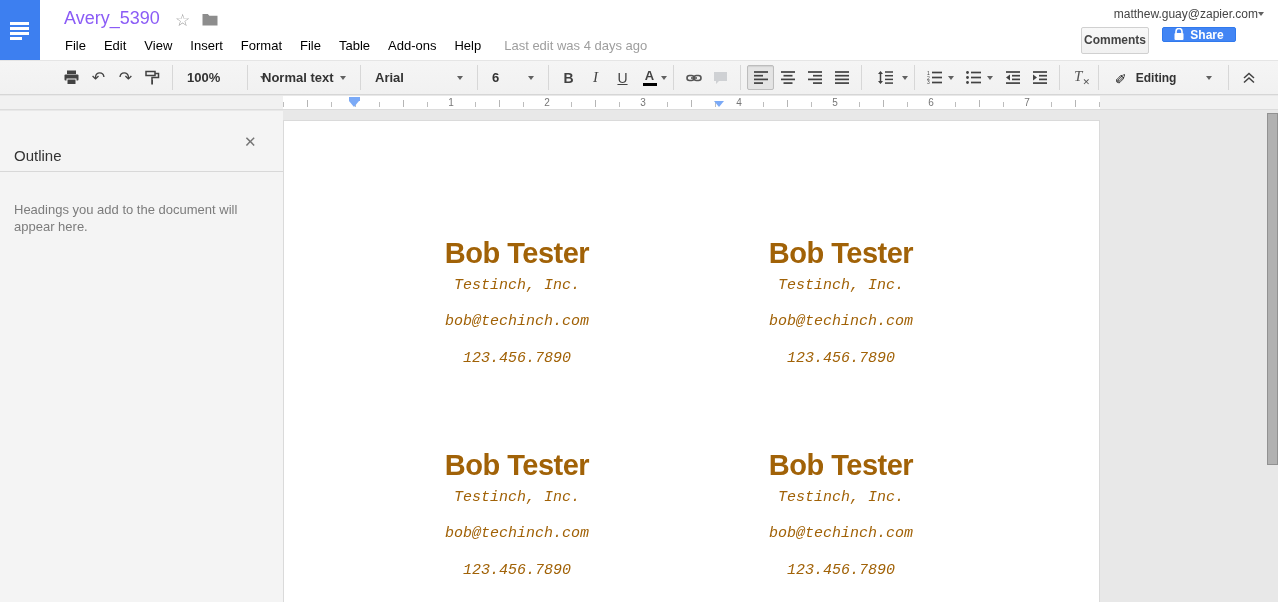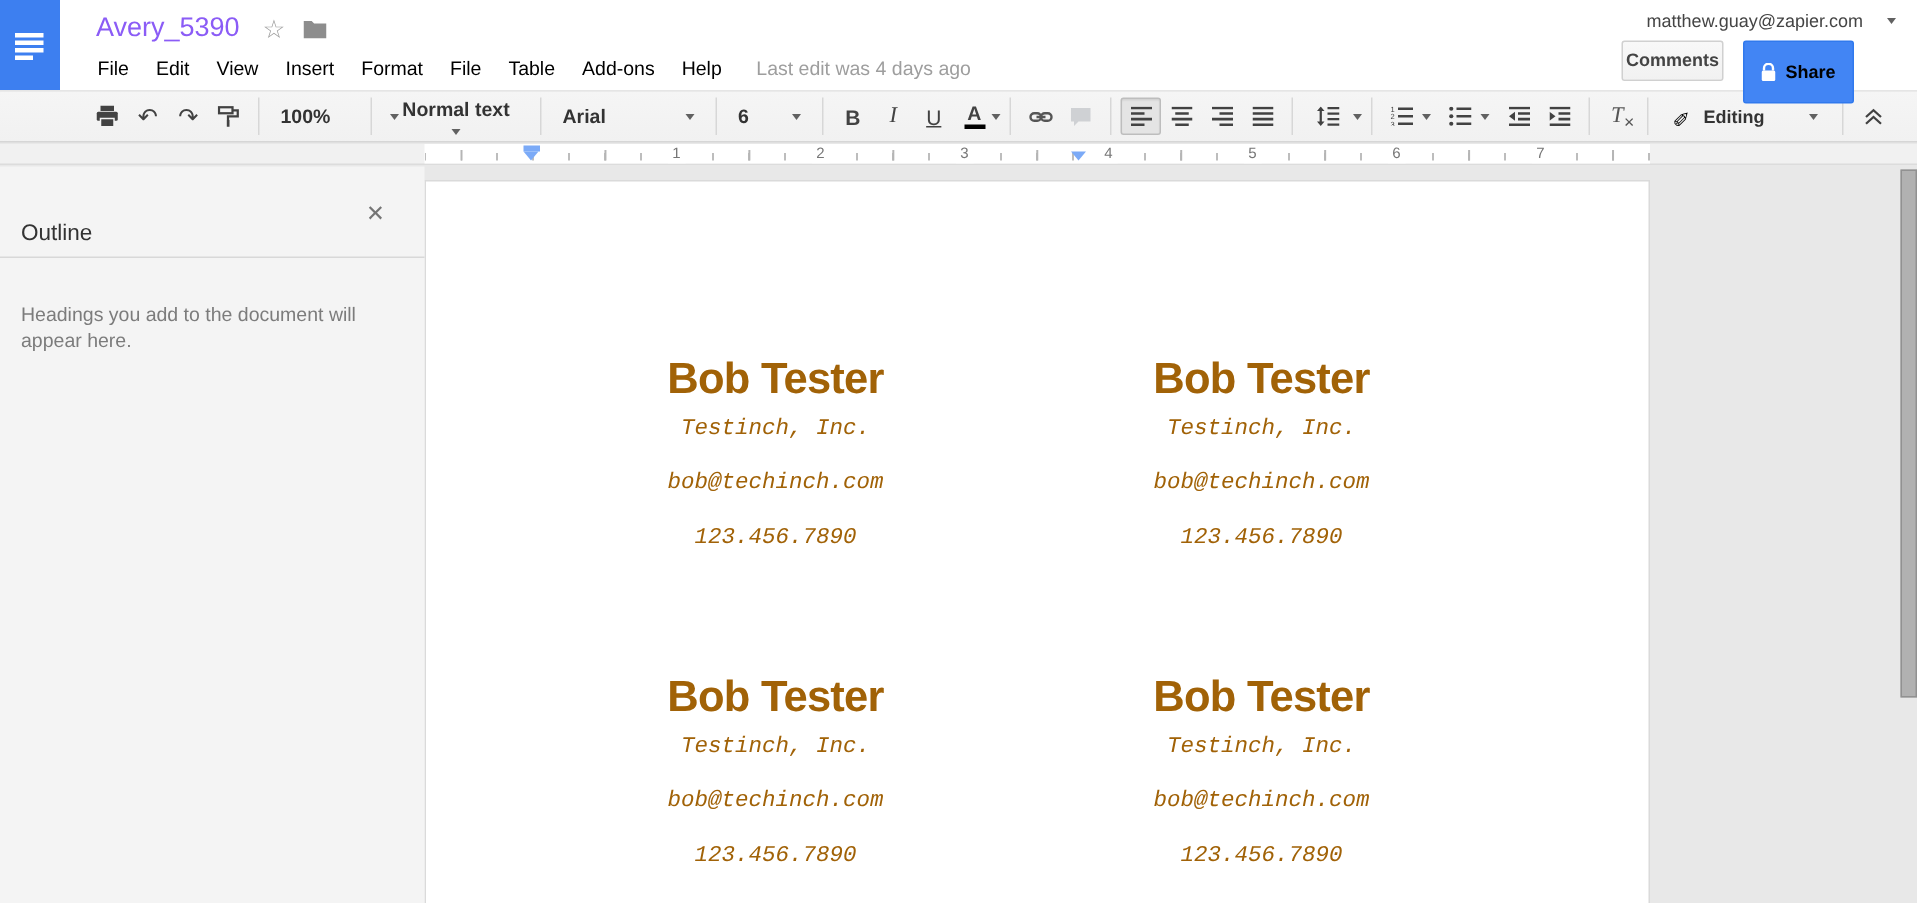--- a/index.html
+++ b/index.html
@@ -14,33 +14,33 @@
   .docs-icon i:nth-child(1){ top:22px; width:19px; }
   .docs-icon i:nth-child(2){ top:27px; width:19px; }
   .docs-icon i:nth-child(3){ top:32px; width:19px; }
   .docs-icon i:nth-child(4){ top:37px; width:12px; }
   .doc-title { position:absolute; left:64px; top:8px; font-size:18px; color:#8b5cf6; }
   .star { position:absolute; left:175px; top:10px; font-size:17px; color:#9e9e9e; cursor:pointer; }
   .folder { position:absolute; left:202px; top:13px; }
   .menubar { position:absolute; left:56px; top:33px; height:24px; display:flex; align-items:center; }
   .menu-item { font-size:13px; color:#000000; padding:3px 9px; cursor:pointer; }
   .last-edit { font-size:13px; color:#9e9e9e; margin-left:14px; }
-  .account { position:absolute; right:14px; top:7px; display:flex; align-items:center; gap:16px; font-size:12px; color:#444; cursor:pointer; }
+  .account { position:absolute; right:14px; top:7px; display:flex; align-items:center; gap:0; font-size:12px; color:#444; cursor:pointer; }
   .caret { width:0; height:0; border-left:3.5px solid transparent; border-right:3.5px solid transparent; border-top:4px solid #616161; display:inline-block; }
   .btn-comments { position:absolute; left:1081px; top:27px; width:68px; height:27px; background:linear-gradient(#f8f8f8,#f1f1f1); border:1px solid #d0d0d0; border-radius:2px; font-size:12px; font-weight:bold; color:#444; text-align:center; line-height:25px; cursor:pointer; }
-  .btn-share { position:absolute; left:1162px; top:27px; width:74px; height:42px; background:#4285f4; border:1px solid #3079ed; border-radius:2px; font-size:12px; font-weight:bold; color:#000000; display:flex; align-items:center; justify-content:center; gap:6px; cursor:pointer; }
+  .btn-share { position:absolute; left:1162px; top:27px; width:74px; height:15px; background:#4285f4; border:1px solid #3079ed; border-radius:2px; font-size:12px; font-weight:bold; color:#ffffff; display:flex; align-items:center; justify-content:center; gap:6px; cursor:pointer; }
 
   
   .toolbar { position:absolute; top:60px; left:0; width:1278px; height:35px; background:linear-gradient(#f5f5f5,#f1f1f1); border-top:1px solid #e5e5e5; border-bottom:1px solid #d6d6d6; display:flex; align-items:center; padding-left:58px; z-index:4; }
   .tb-btn { width:27px; height:25px; display:flex; align-items:center; justify-content:center; color:#424242; cursor:pointer; border:1px solid transparent; border-radius:2px; flex:none; }
   .tb-btn.selected { background:#e4e4e4; border-color:#bdbdbd; box-shadow:inset 0 1px 1px rgba(0,0,0,.08); }
   .tb-btn.disabled { color:#cfd1d4; cursor:default; }
   .sep { width:1px; height:25px; background:#d7d7d7; margin:0 6px; flex:none; }
   .dd { display:flex; align-items:center; justify-content:space-between; height:25px; padding:0 8px; font-size:13px; font-weight:bold; color:#333; cursor:pointer; flex:none; }
-  .dd-zoom { width:62px;gap:40px; } .dd-style { width:100px;flex-direction:column; } .dd-font { width:104px; } .dd-size { width:58px; }
+  .dd-zoom { width:62px;gap:40px; } .dd-style { width:100px; } .dd-font { width:104px; } .dd-size { width:58px; }
   .uglyph { font-family:"DejaVu Sans", sans-serif; font-size:16px; line-height:1; }
   .fmt-b { font-weight:bold; font-size:14px; }
   .fmt-i { font-style:italic; font-family:"Liberation Serif", serif; font-size:15px; }
   .fmt-u { text-decoration:underline; font-size:14px; }
   .color-a { display:flex; flex-direction:column; align-items:center; line-height:1; }
   .color-a b { font-size:13px; }
   .color-a i { width:14px; height:3px; background:#000; margin-top:1px; }
   .clear-fmt { font-size:14px; color:#555; }
   .clear-fmt .t { font-style:italic; font-family:"Liberation Serif", serif; font-size:15px; }
   .clear-fmt .x { font-size:9px; vertical-align:sub; }

